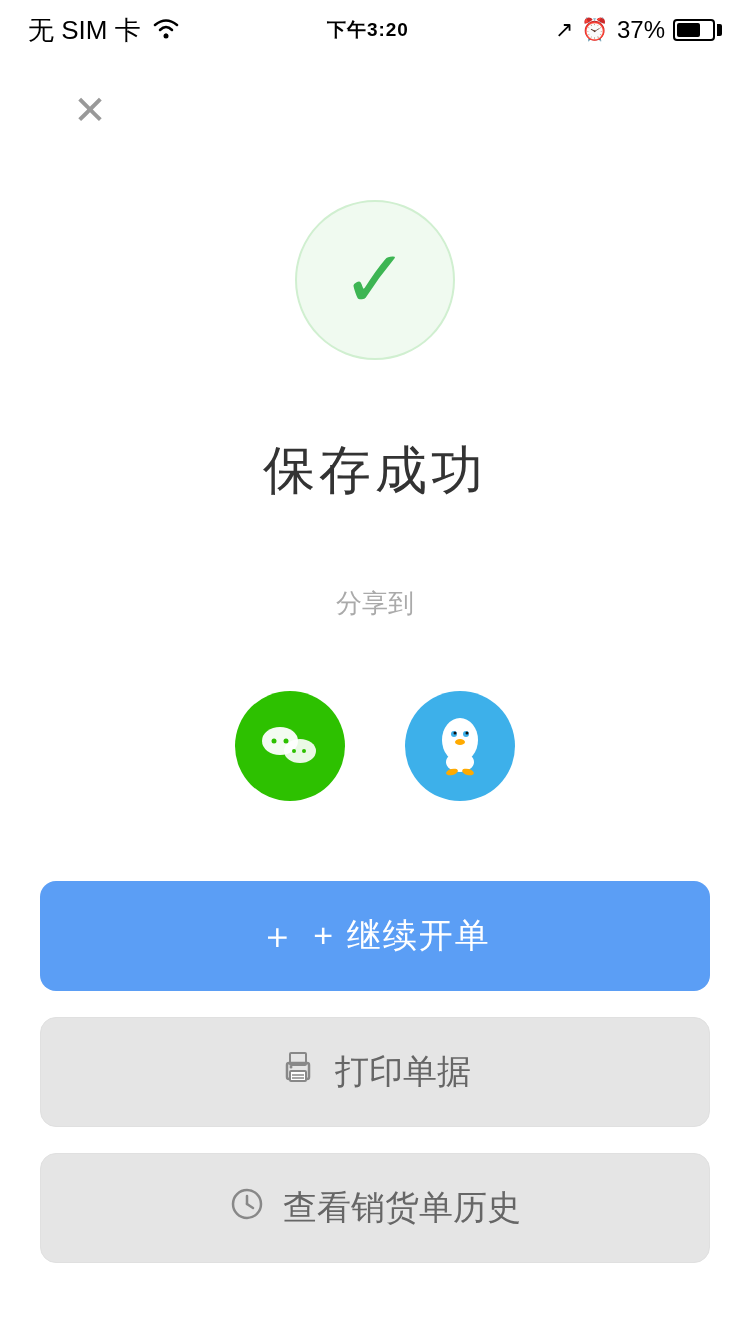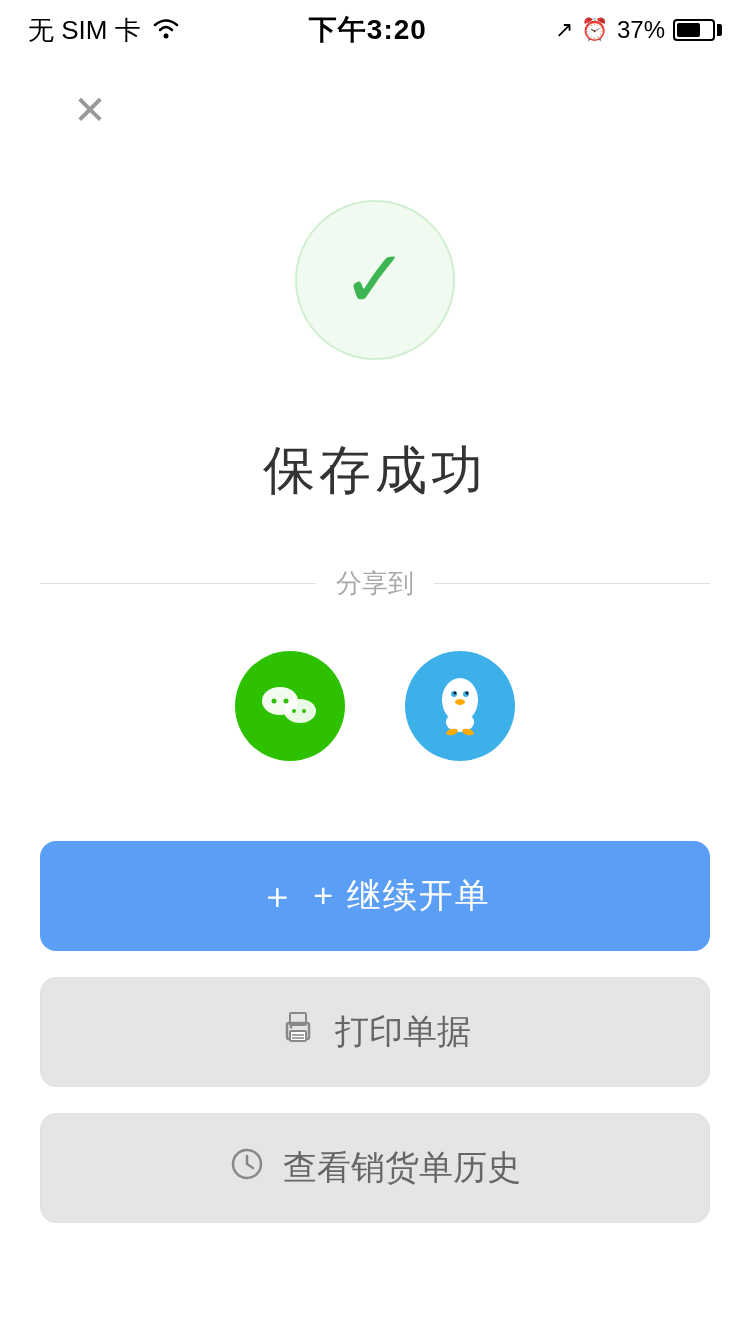--- a/index.html
+++ b/index.html
@@ -27,21 +27,21 @@
     }
     .status-left {
       display: flex;
       align-items: center;
       gap: 10px;
       font-size: 26px;
       color: #000;
       font-weight: 400;
     }
     .status-center {
-      font-size: 28px;
+      font-size: 19px;
       font-weight: 600;
       color: #000;
       letter-spacing: 1px;
     }
     .status-right {
       display: flex;
       align-items: center;
       gap: 8px;
       font-size: 24px;
       color: #000;
@@ -131,20 +131,21 @@
       letter-spacing: 4px;
     }
 
     
     .share-divider {
       width: 100%;
       display: flex;
       align-items: center;
       margin-top: 60px;
       gap: 20px;
+      flex-direction: column;
     }
     .divider-line {
       flex: 1;
       height: 1px;
       background: #e0e0e0;
     }
     .divider-text {
       font-size: 26px;
       color: #aaa;
     }

